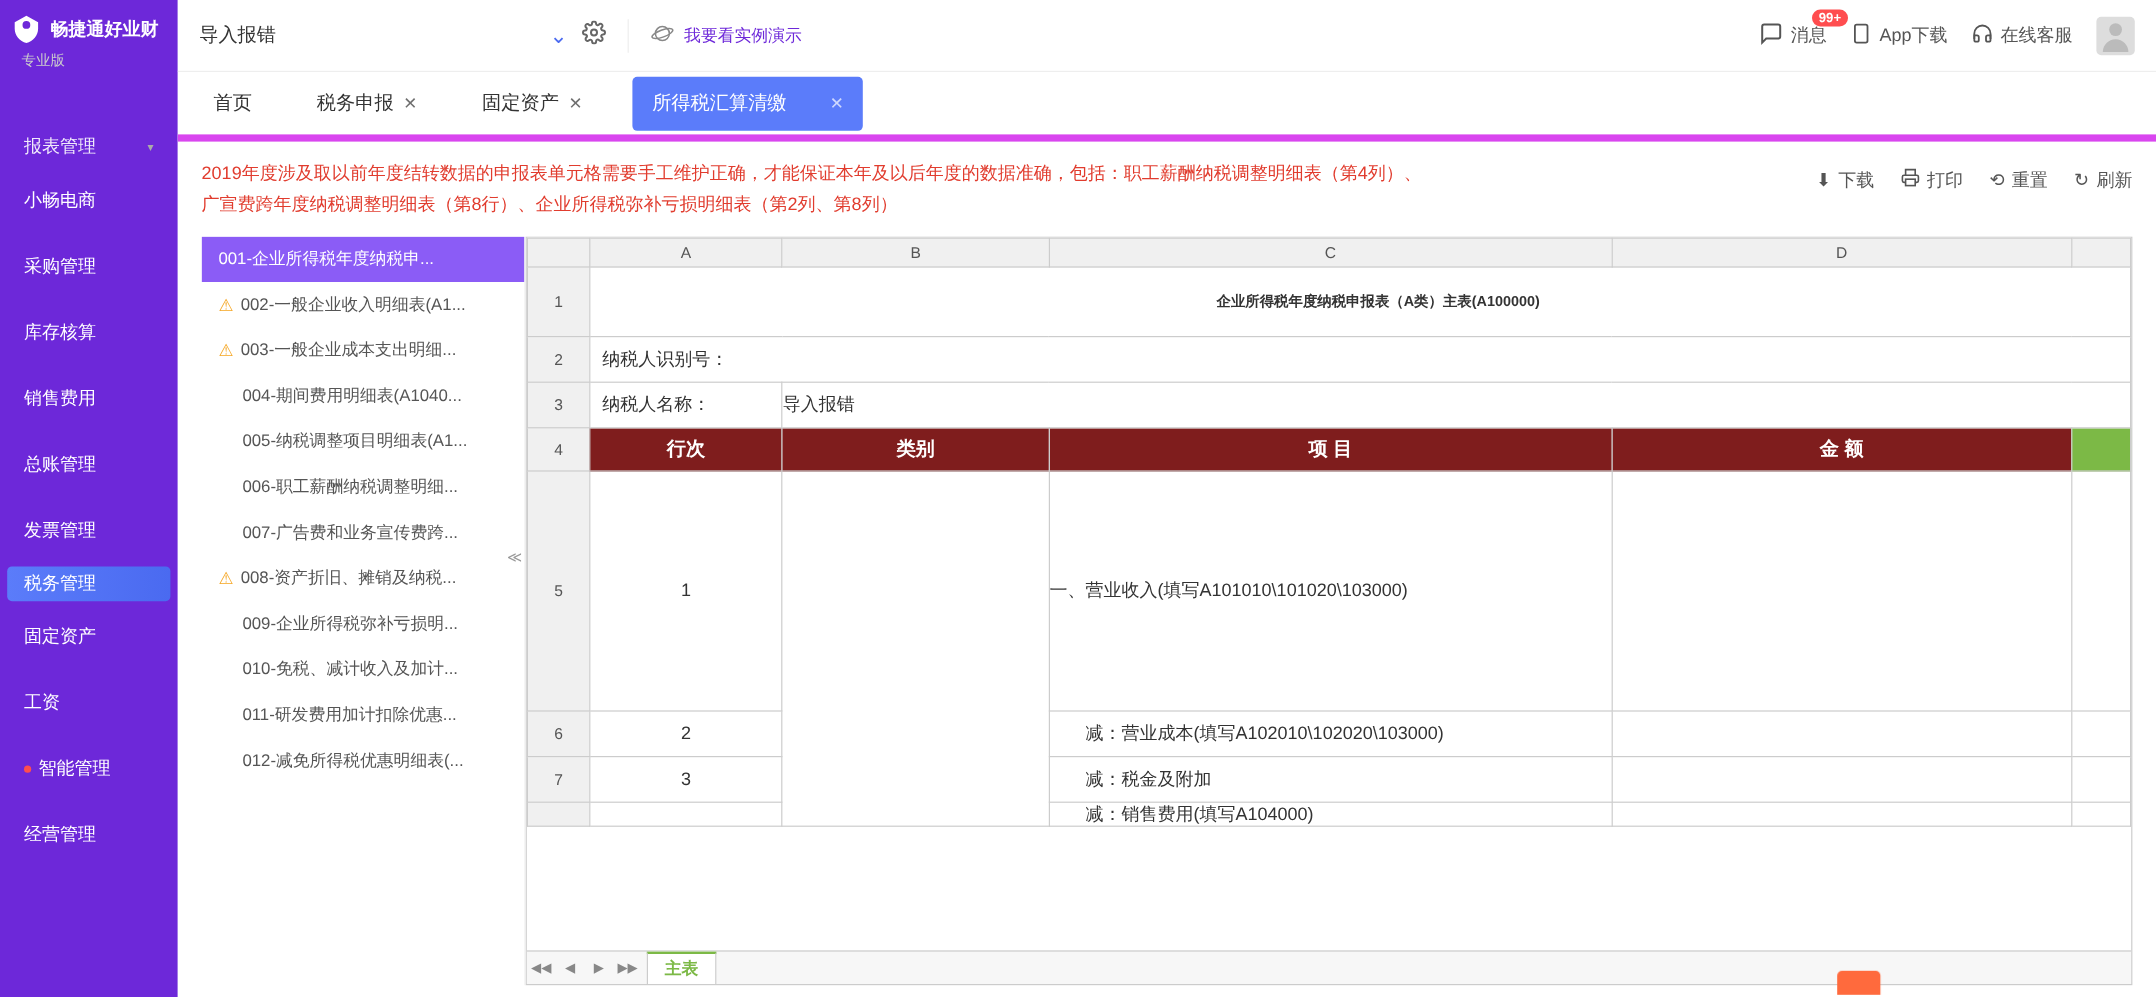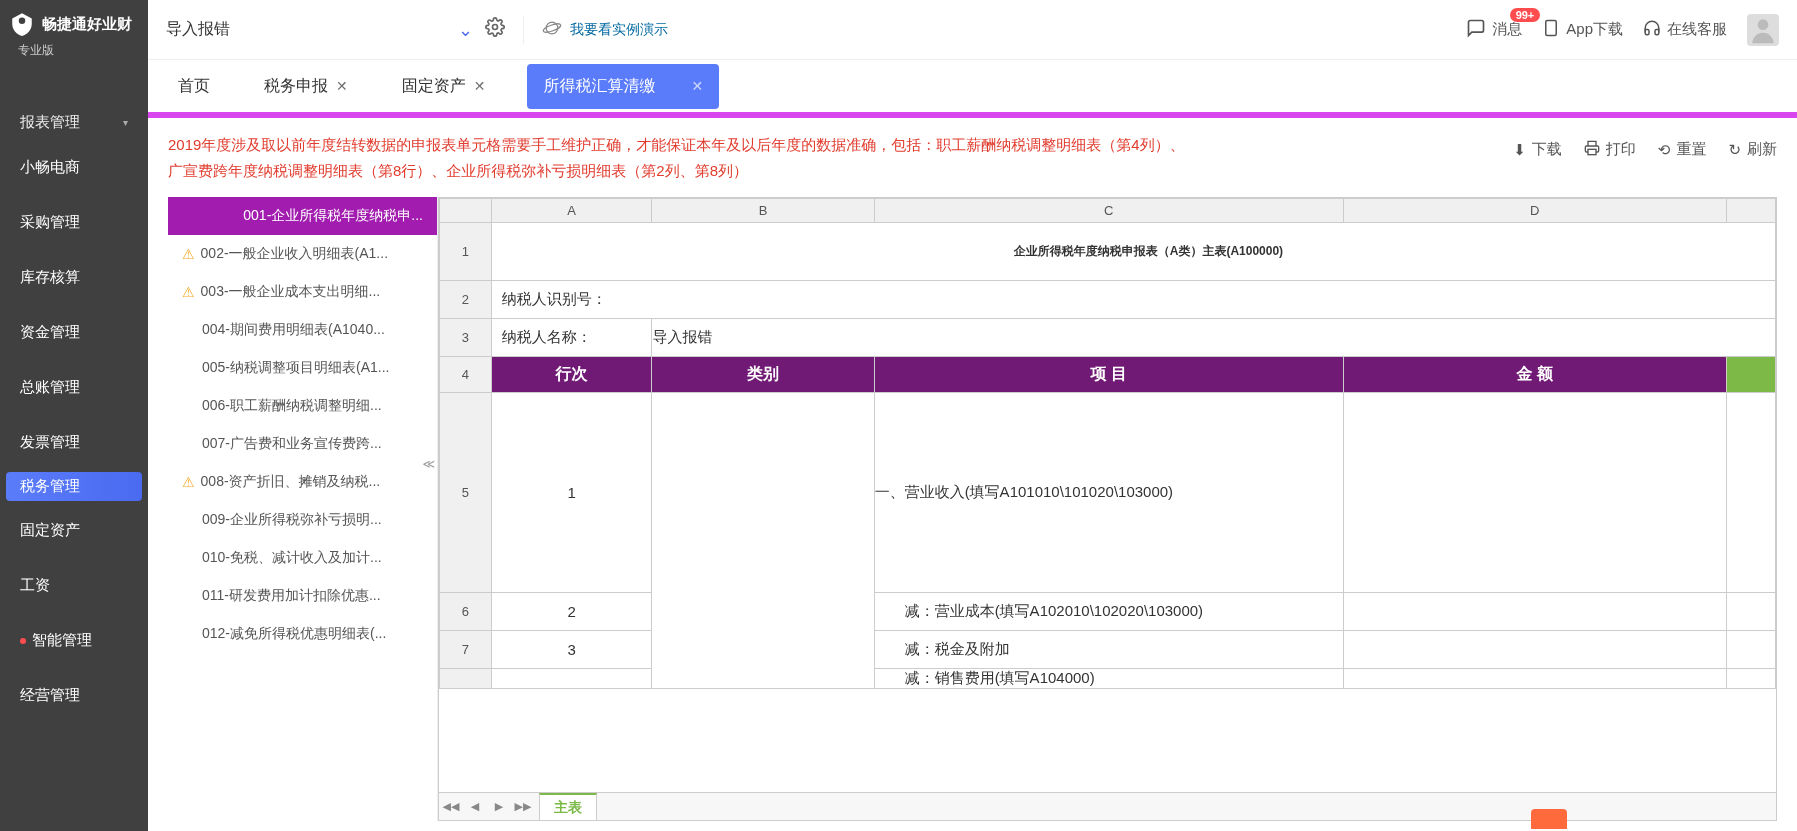--- a/index.html
+++ b/index.html
@@ -1,41 +1,41 @@
 <!DOCTYPE html>
 <html><head>
   <meta charset="utf-8">
   <style>
     * { margin: 0; padding: 0; box-sizing: border-box; }
     body { font-family: "Microsoft YaHei", Arial, sans-serif; font-size: 14px; color: #333; background: #fff; overflow: hidden; }
     .app { display: flex; height: 831px; width: 1797px; }
     
     
-    .sidebar { width: 148px; background: #404040; color: #fff; display: flex; flex-direction: column; flex-shrink: 0; }
+    .sidebar { width: 148px; background: #6d28d9; color: #fff; display: flex; flex-direction: column; flex-shrink: 0; }
     .logo-area { padding: 10px 8px 4px; display: flex; align-items: center; gap: 6px; }
     .logo-icon { width: 28px; height: 28px; display: flex; align-items: center; justify-content: center; }
     .logo-text { font-size: 15px; font-weight: bold; }
     .edition { font-size: 12px; color: #ccc; padding: 0 0 10px 18px; }
     .nav { flex: 1; overflow-y: auto; }
     .nav-item { padding: 18px 20px; font-size: 15px; cursor: pointer; display: flex; align-items: center; position: relative; }
     .nav-item.active { background: linear-gradient(90deg, #5b7cfa, #4a6af0); border-radius: 4px; margin: 2px 6px; padding: 5px 14px; }
     .nav-item .dot { width: 6px; height: 6px; background: #ff4d4f; border-radius: 50%; display: inline-block; margin-right: 6px; }
     .nav-item .arrow { margin-left: auto; font-size: 10px; color: #aaa; }
     
     
     .main { flex: 1; display: flex; flex-direction: column; overflow: hidden; }
     
     
     .topbar { height: 60px; display: flex; align-items: center; border-bottom: 1px solid #eee; padding: 0 18px; }
     .search-area { display: flex; align-items: center; gap: 12px; }
     .search-text { font-size: 16px; color: #333; min-width: 280px; }
     .chev-icon { color: #4a6af0; font-size: 18px; }
     .gear-icon { color: #666; font-size: 18px; cursor: pointer; }
     .divider-v { width: 1px; height: 28px; background: #eee; margin: 0 18px; }
-    .demo-link { display: flex; align-items: center; gap: 8px; color: #0369a1; cursor: pointer; }
+    .demo-link { display: flex; align-items: center; gap: 8px; color: #6d28d9; cursor: pointer; }
     .topbar-right { margin-left: auto; display: flex; align-items: center; gap: 20px; }
     .top-action { display: flex; align-items: center; gap: 6px; color: #555; cursor: pointer; font-size: 15px; position: relative; }
     .badge { position: absolute; top: -10px; right: -18px; background: #ff4d4f; color: #fff; font-size: 11px; padding: 1px 6px; border-radius: 10px; font-weight: bold; }
     .avatar { width: 32px; height: 32px; background: #ddd; border-radius: 4px; }
     
     
     .tabs { display: flex; align-items: center; padding: 0 18px; height: 58px; border-bottom: 6px solid #d946ef; gap: 30px; }
     .tab { font-size: 16px; color: #333; cursor: pointer; padding: 14px 12px; display: flex; align-items: center; gap: 8px; }
     .tab.active { background: #5b7cfa; color: #fff; border-radius: 4px; padding: 12px 16px; gap: 36px; }
     .tab .close { font-size: 14px; color: inherit; opacity: 0.7; cursor: pointer; }
@@ -46,36 +46,36 @@
     .notice-text { color: #e13c2e; font-size: 15px; line-height: 1.7; flex: 1; max-width: 1030px; }
     .action-buttons { display: flex; gap: 22px; margin-left: auto; align-items: center; padding-top: 8px; }
     .action-btn { display: flex; align-items: center; gap: 6px; color: #555; cursor: pointer; font-size: 15px; white-space: nowrap; }
     
     
     .body-split { flex: 1; display: flex; overflow: hidden; padding: 0 20px 10px; gap: 0; }
     
     
     .form-list { width: 270px; border-right: 1px solid #eee; overflow-y: auto; position: relative; }
     .form-item { padding: 10px 14px; font-size: 14px; color: #555; cursor: pointer; white-space: nowrap; overflow: hidden; text-overflow: ellipsis; display: flex; align-items: center; gap: 6px; }
-    .form-item.selected { background: #a21caf; color: #fff; justify-content: flex-end; }
+    .form-item.selected { background: #8b5cf6; color: #fff; }
     .form-item .warn-icon { color: #f5a623; font-size: 14px; flex-shrink: 0; }
     .collapse-btn { position: absolute; right: 2px; top: 260px; font-size: 12px; color: #999; cursor: pointer; }
     
     
     .sheet-wrap { flex: 1; display: flex; flex-direction: column; overflow: hidden; border: 1px solid #ccc; }
     .sheet-grid { flex: 1; overflow: auto; position: relative; }
     table.sheet { border-collapse: collapse; width: 100%; table-layout: fixed; }
     table.sheet th, table.sheet td { border: 1px solid #ccc; padding: 0; vertical-align: middle; }
     .corner { width: 42px; height: 24px; background: #f0f0f0; }
     .col-head { background: #f0f0f0; text-align: center; height: 24px; font-weight: normal; font-size: 13px; color: #555; }
     .row-head { width: 42px; background: #f0f0f0; text-align: center; font-size: 13px; color: #555; }
     .cell { height: 38px; padding: 6px 10px; font-size: 15px; }
     .cell.title { text-align: center; font-weight: bold; font-size: 12px; height: 58px; padding-left: 30px; }
     .cell.label { padding-left: 10px; }
-    .header-row td.cell { background: #701a75; color: #fff; text-align: center; font-weight: bold; font-size: 16px; height: 36px; }
+    .header-row td.cell { background: #7f1d1d; color: #fff; text-align: center; font-weight: bold; font-size: 16px; height: 36px; }
     .header-row td.cell.green { background: #7cb946; }
     .row5 .cell { height: 200px; }
     .row5 .row-head { height: 200px; }
     .center { text-align: center; }
     
     .sheet-tabs { display: flex; align-items: center; border-top: 1px solid #ccc; background: #f7f7f7; height: 28px; }
     .sheet-nav-btn { width: 24px; text-align: center; color: #888; cursor: pointer; font-size: 11px; }
     .sheet-tab { padding: 4px 14px; background: #fff; border: 1px solid #ccc; border-bottom: none; border-top: 2px solid #7cb946; color: #7cb946; font-weight: bold; cursor: pointer; font-size: 14px; margin-left: 4px; }
     
     
@@ -107,21 +107,21 @@
       <div class="nav-item">
           <span>小畅电商</span>
         </div>
       <div class="nav-item">
           <span>采购管理</span>
         </div>
       <div class="nav-item">
           <span>库存核算</span>
         </div>
       <div class="nav-item">
-          <span>资金管理</span>
+          <span>销售费用</span>
         </div>
       <div class="nav-item">
           <span>总账管理</span>
         </div>
       <div class="nav-item">
           <span>发票管理</span>
         </div>
       <div class="nav-item active">
           <span>税务管理</span>
         </div>

